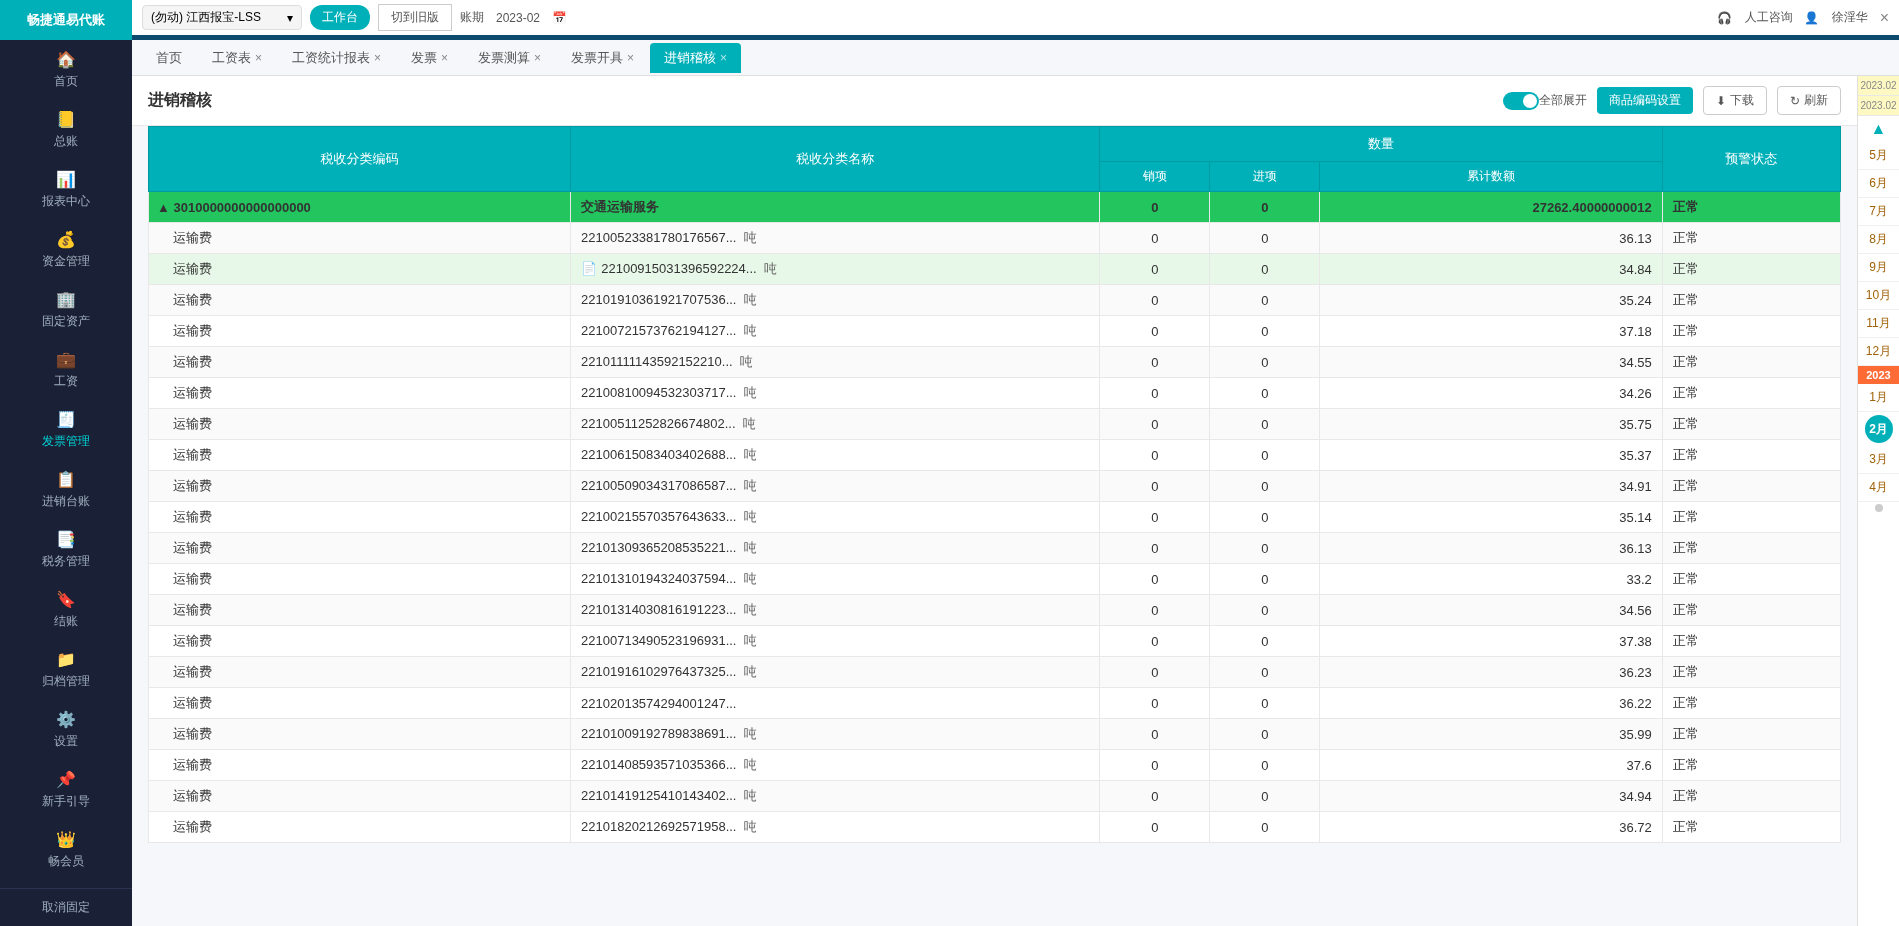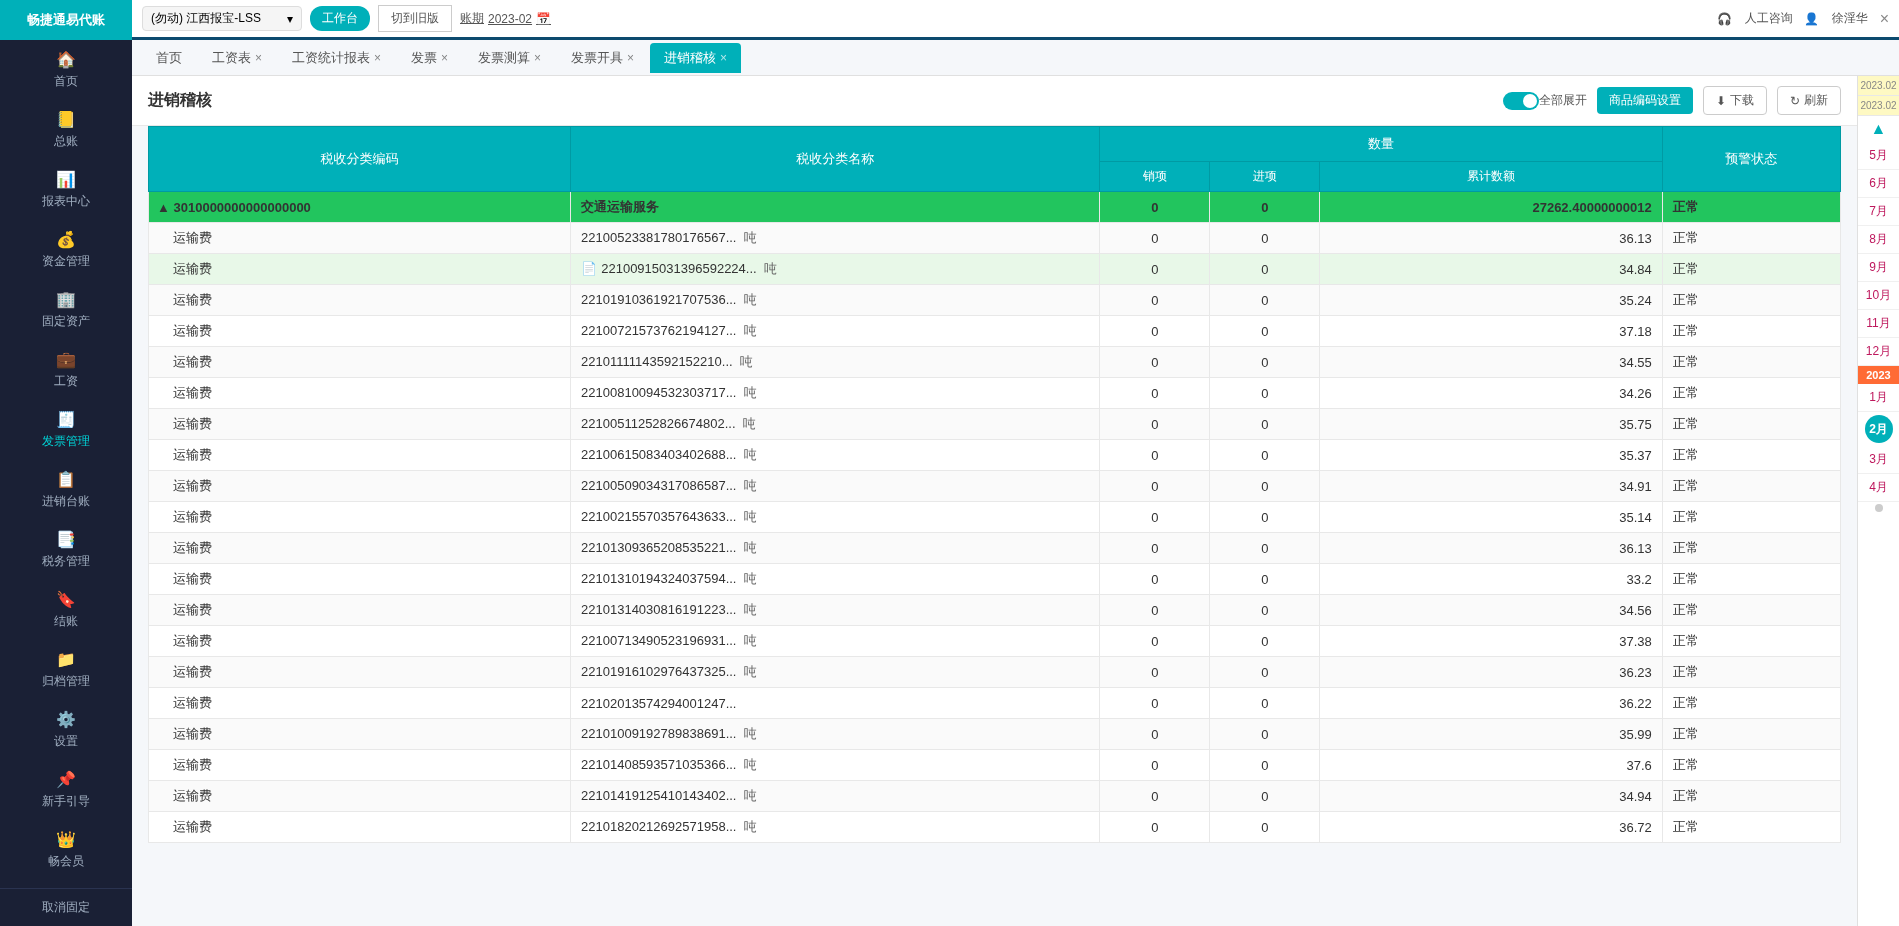--- a/index.html
+++ b/index.html
@@ -60,21 +60,21 @@
     }
 
     
     .topbar {
       background: #fff;
       height: 40px;
       display: flex;
       align-items: center;
       padding: 0 10px;
       gap: 8px;
-      border-bottom: 3px solid #0c4a6e;
+      border-bottom: 5px solid #0c4a6e;
       flex-shrink: 0;
     }
     .topbar-company {
       background: #f5f5f5;
       border: 1px solid #ddd;
       border-radius: 4px;
       padding: 3px 8px;
       font-size: 12px;
       display: flex;
       align-items: center;
@@ -97,22 +97,21 @@
       border-radius: 0;
       padding: 4px 12px;
       font-size: 12px;
       cursor: pointer;
     }
     .topbar-period {
       font-size: 12px;
       color: #555;
       display: flex;
       align-items: center;
-      gap: 4px;
-      text-decoration: underline;
+      gap: 12px;
     }
     .topbar-right {
       margin-left: auto;
       display: flex;
       align-items: center;
       gap: 12px;
       font-size: 12px;
       color: #555;
     }
     .topbar-close {
@@ -293,21 +292,21 @@
       padding: 4px 2px;
       font-size: 10px;
       color: #888;
       border-bottom: 1px solid #e8e8e8;
     }
     .cal-month {
       width: 100%;
       text-align: center;
       padding: 5px 2px;
       cursor: pointer;
-      color: #be185d;
+      color: #a16207;
       border-bottom: 1px solid #f0f0f0;
       font-size: 12px;
     }
     .cal-month.active {
       background: #00b0b9;
       color: white;
       border-radius: 50%;
       width: 28px;
       height: 28px;
       margin: 3px auto;

